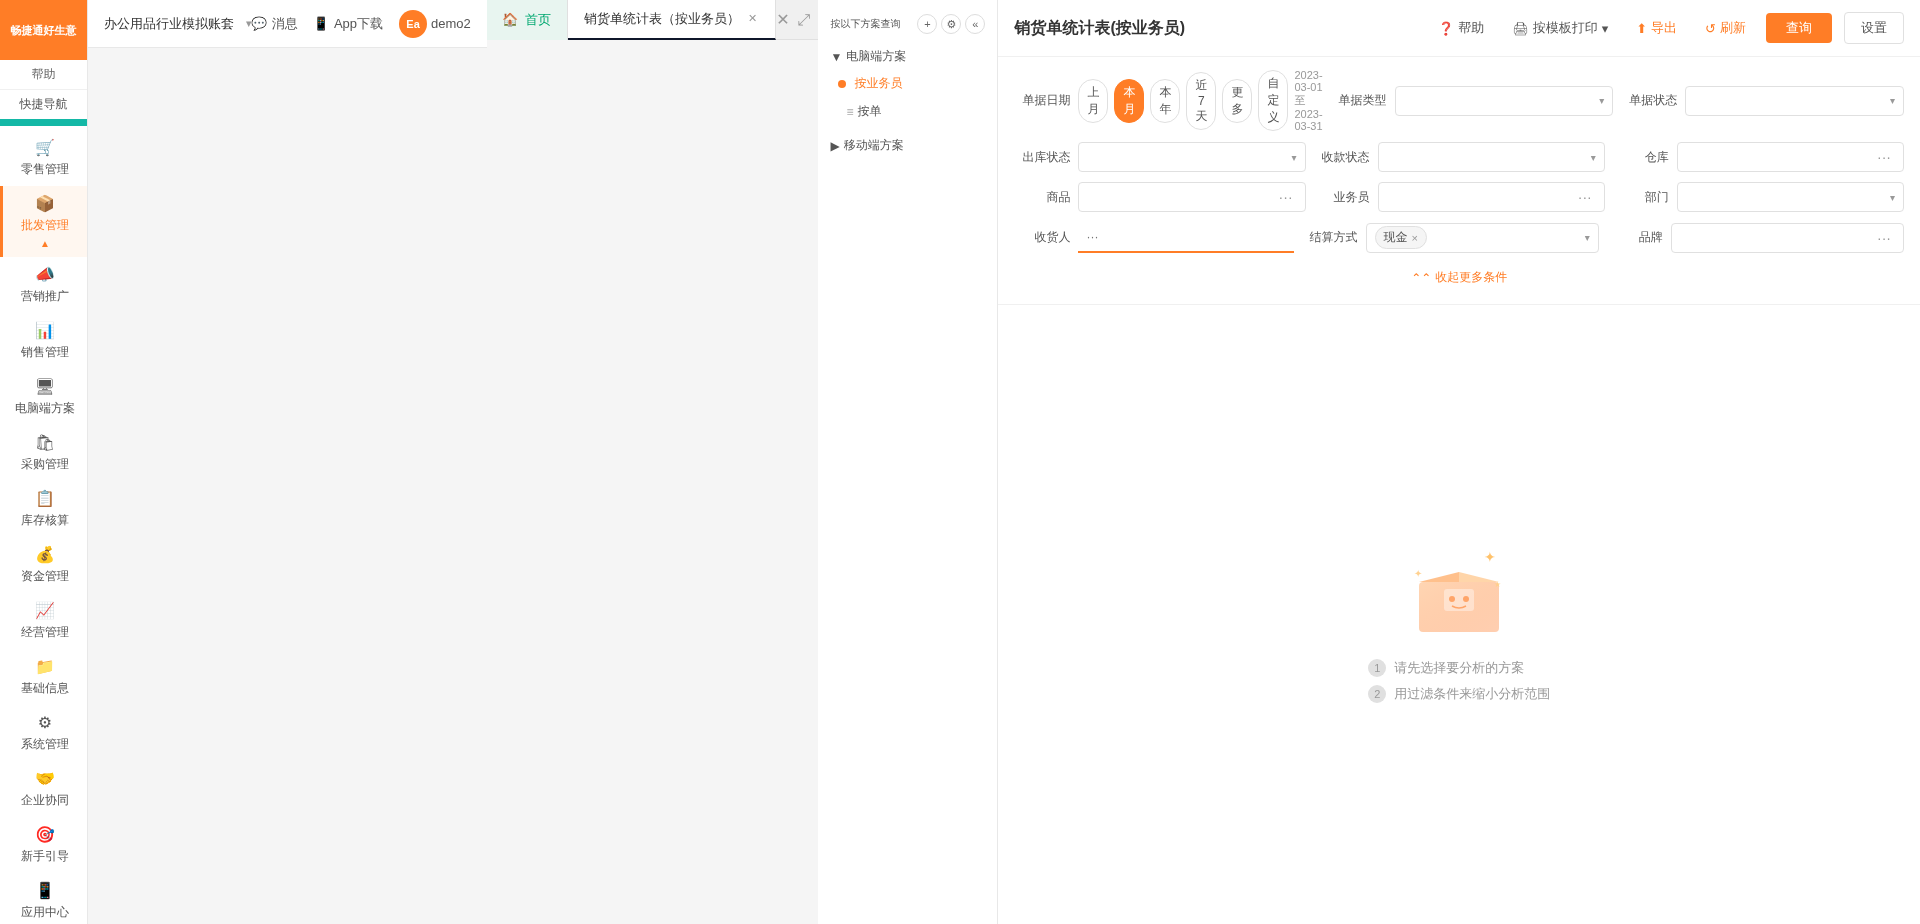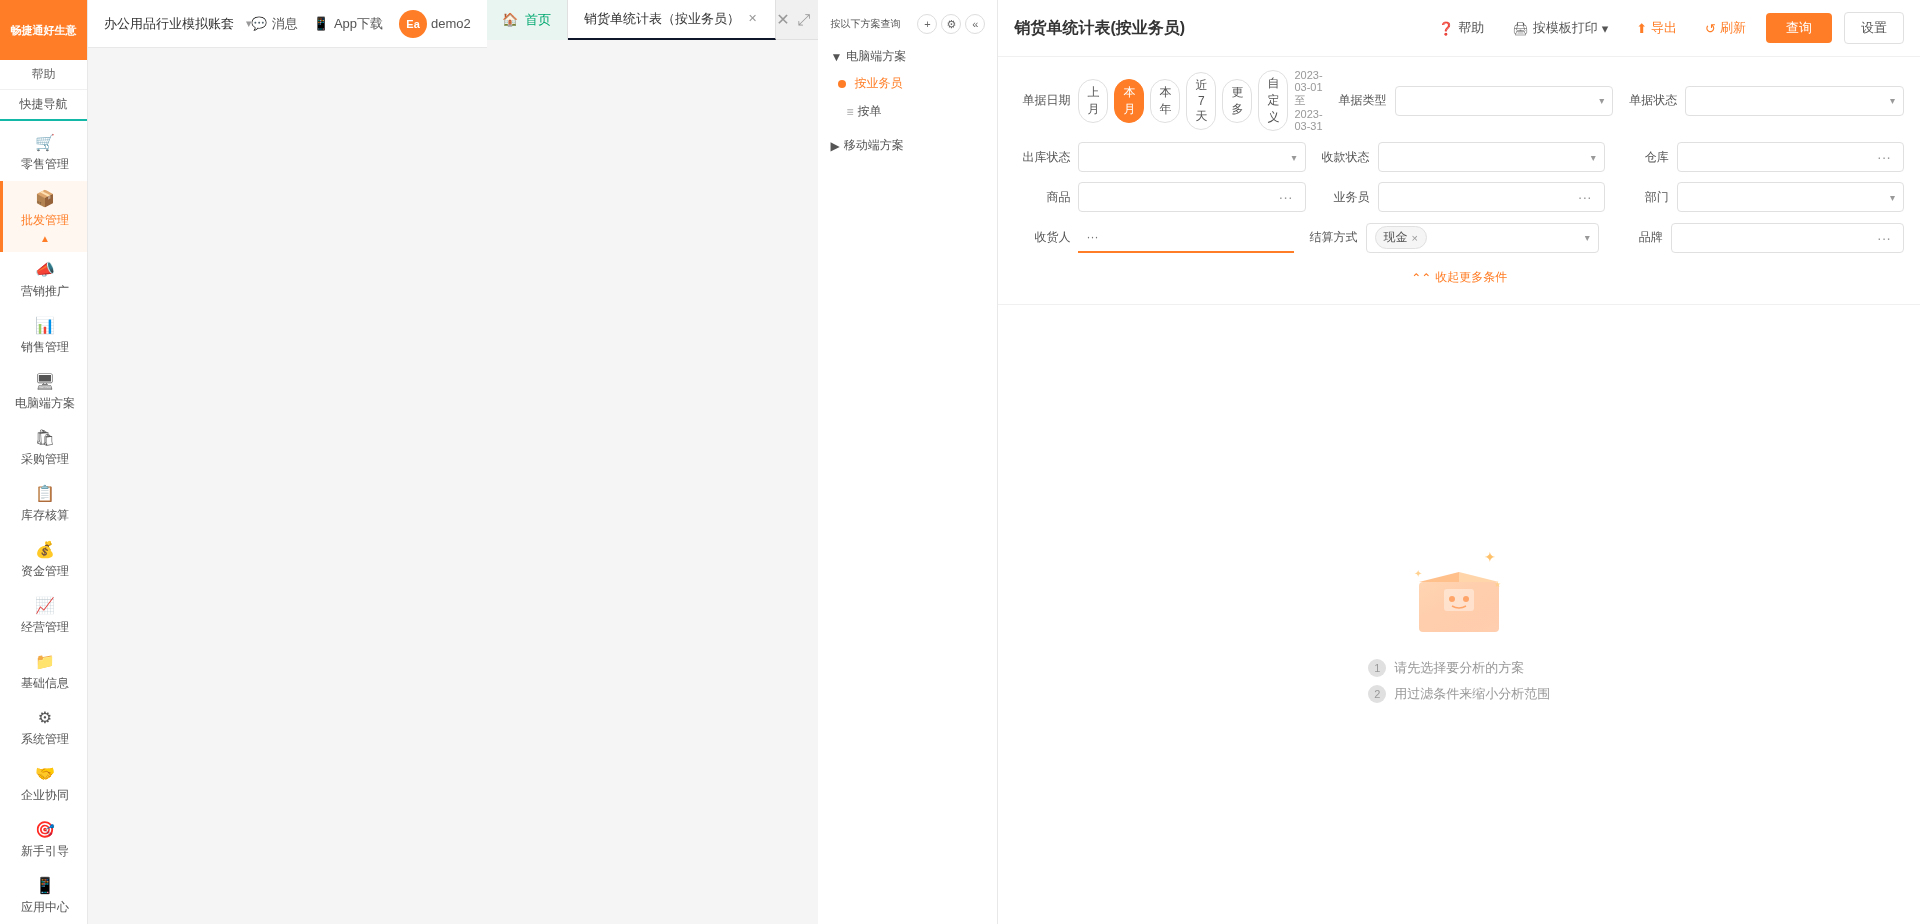--- a/index.html
+++ b/index.html
@@ -37,21 +37,21 @@
       text-align: center;
       border-bottom: 1px solid #f0f0f0;
       cursor: pointer;
       flex-shrink: 0;
     }
     .sidebar-quick-nav {
       padding: 6px 8px;
       font-size: 12px;
       color: #666;
       text-align: center;
-      border-bottom: 2px solid #14b8a6;
+      border-bottom: 7px solid #14b8a6;
       cursor: pointer;
       flex-shrink: 0;
     }
     .sidebar-nav { flex: 1; overflow-y: auto; padding: 4px 0; }
     .sidebar-nav-item {
       display: flex;
       flex-direction: column;
       align-items: center;
       padding: 8px 4px;
       cursor: pointer;

